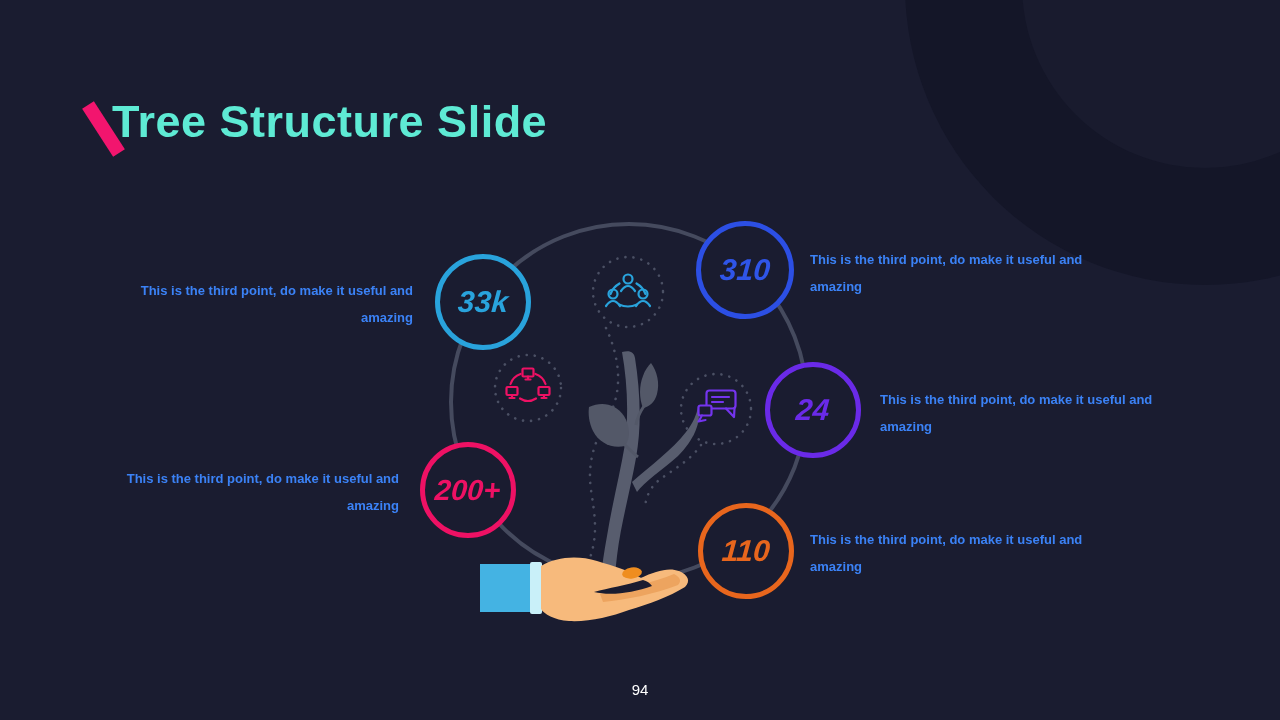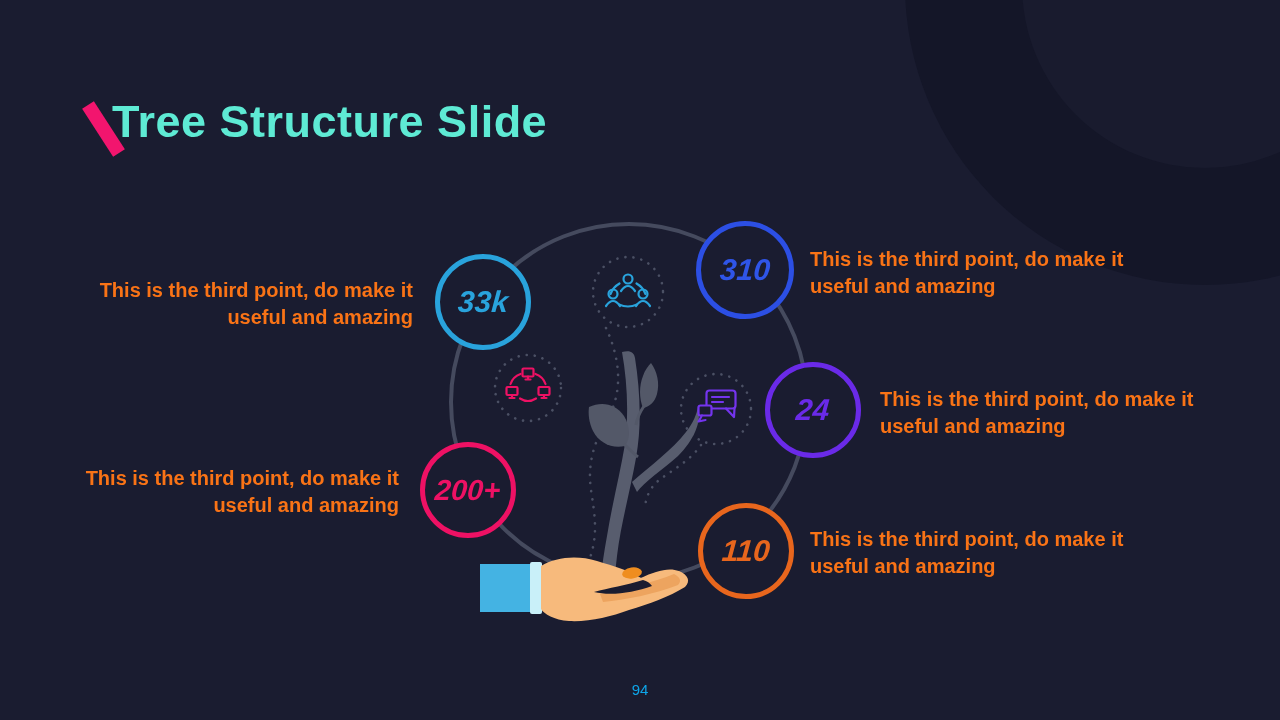--- a/index.html
+++ b/index.html
@@ -20,31 +20,31 @@
     display:flex;align-items:center;justify-content:center;
     font-weight:700;font-style:italic;z-index:2;box-sizing:border-box;
   }
   .stat-circle .val{transform:skewX(-4deg);}
   .c-33k {left:435px;top:254px;width:96px;height:96px;border:5px solid #29a3dc;color:#29a3dc;font-size:30px;}
   .c-310 {left:696px;top:221px;width:98px;height:98px;border:5px solid #2c4fe4;color:#2f55e8;font-size:30px;}
   .c-24  {left:765px;top:362px;width:96px;height:96px;border:5px solid #6a2ae8;color:#6a2ae8;font-size:30px;}
   .c-200 {left:420px;top:442px;width:96px;height:96px;border:5px solid #ee1164;color:#ee1164;font-size:29px;}
   .c-110 {left:698px;top:503px;width:96px;height:96px;border:5px solid #e8661d;color:#e8661d;font-size:30px;}
   .stat-text{
-    position:absolute;z-index:2;color:#f97316;
-    font-size:20px;font-weight:700;line-height:27px;width:322px;
+    position:absolute;z-index:2;color:#3b82f6;
+    font-size:13px;font-weight:700;line-height:27px;width:322px;
   }
   .t-33k {right:867px;top:277px;text-align:right;}
   .t-200 {right:881px;top:465px;text-align:right;}
   .t-310 {left:810px;top:246px;text-align:left;}
   .t-24  {left:880px;top:386px;text-align:left;}
   .t-110 {left:810px;top:526px;text-align:left;}
   .page-number{
     position:absolute;left:0;top:681px;width:1280px;text-align:center;
-    color:#0ea5e9;font-size:15px;font-weight:400;z-index:2;
+    color:#ffffff;font-size:15px;font-weight:400;z-index:2;
   }
 </style>
 </head>
 <body>
 
 <svg class="scene" width="1280" height="720" viewBox="0 0 1280 720">
 
   <g>
     <circle cx="1205" cy="-15" r="300" fill="#141628"></circle>
     <circle cx="1205" cy="-15" r="183" fill="#191b2e"></circle>

